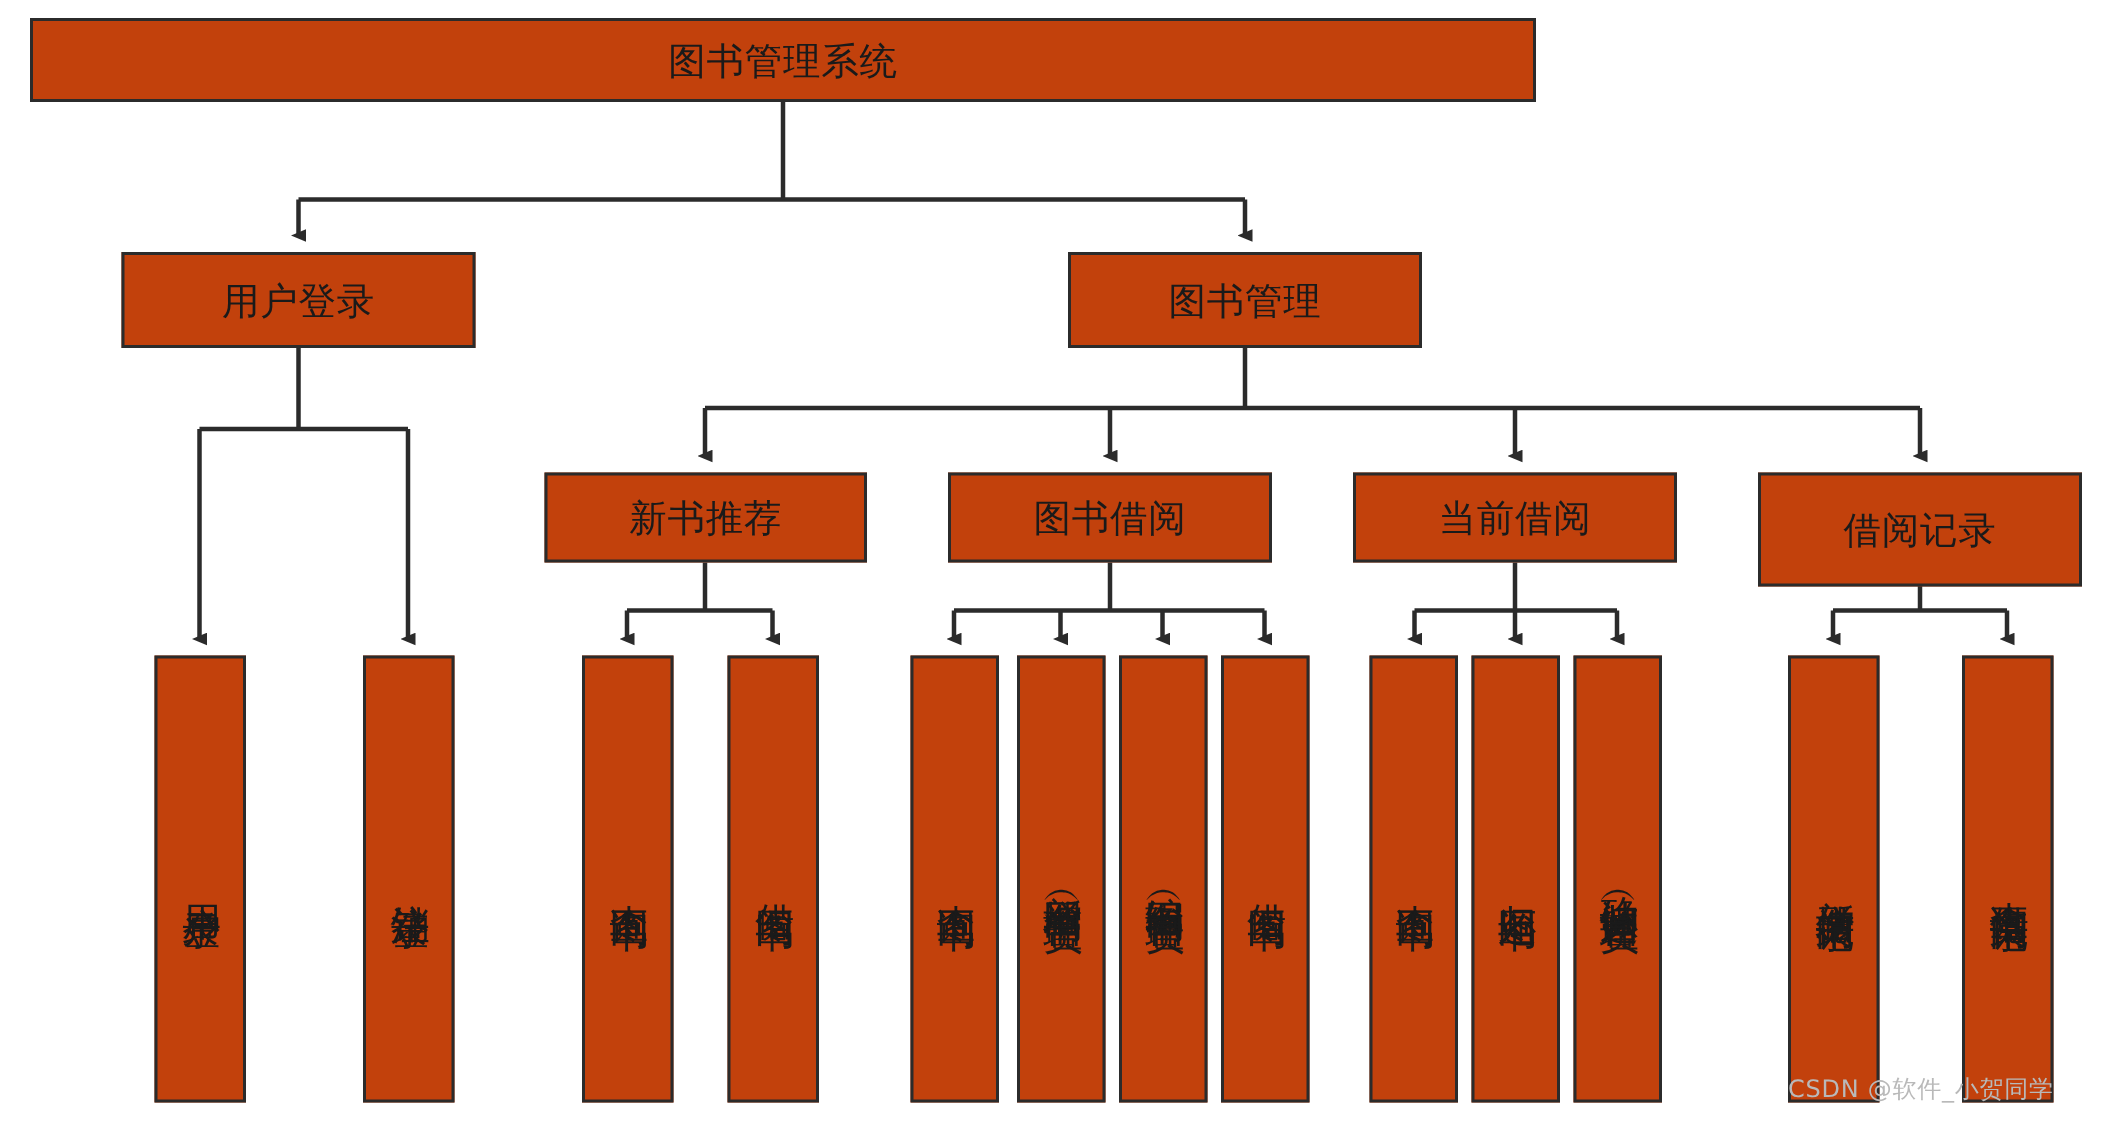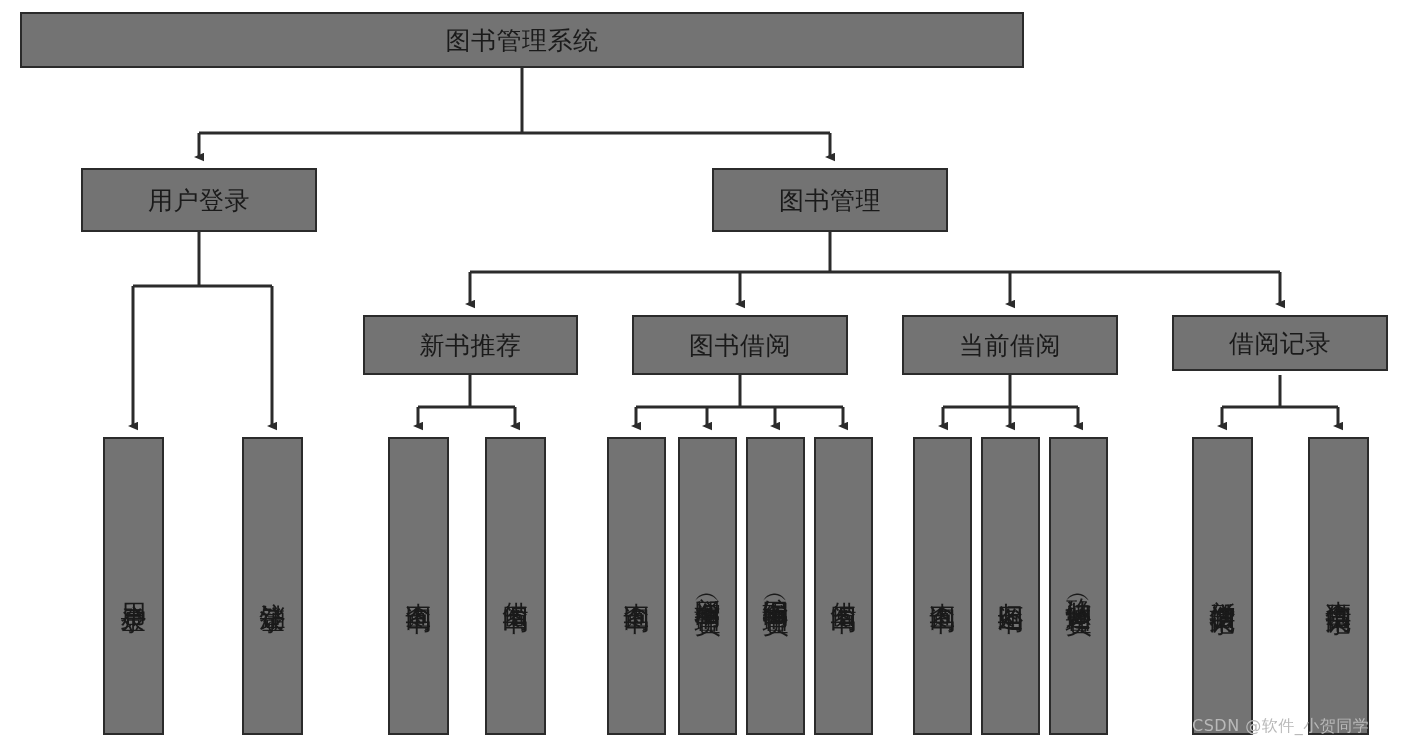--- a/index.html
+++ b/index.html
@@ -22,21 +22,21 @@
     left: 0;
     top: 0;
     width: 1405px;
     height: 747px;
     pointer-events: none;
   }
   .node {
     position: absolute;
     box-sizing: border-box;
     border: 2.5px solid #2b2b2b;
-    background: #737373;
+    background: #c2410c;
     display: flex;
     align-items: center;
     justify-content: center;
     color: #1a1a1a;
     z-index: 2;
   }
   .node .lbl {
     display: block;
     text-align: center;
     line-height: 1.0;
@@ -138,21 +138,21 @@
 
   <div class="node horiz" style="left:363px; top:315px; width:215px; height:60px;">
     <span class="lbl">新书推荐</span>
   </div>
   <div class="node horiz" style="left:902px; top:315px; width:216px; height:60px;">
     <span class="lbl">当前借阅</span>
   </div>
   <div class="node horiz" style="left:632px; top:315px; width:216px; height:60px;">
     <span class="lbl">图书借阅</span>
   </div>
-  <div class="node horiz" style="left:1172px; top:315px; width:216px; height:56px;">
+  <div class="node horiz" style="left:1172px; top:315px; width:216px; height:76px;">
     <span class="lbl">借阅记录</span>
   </div>
 
   <div class="node vert" style="left:103px; top:437px; width:61px; height:298px;">
     <span class="lbl">用户登录</span>
   </div>
   <div class="node vert" style="left:242px; top:437px; width:61px; height:298px;">
     <span class="lbl">注销登录</span>
   </div>
 

